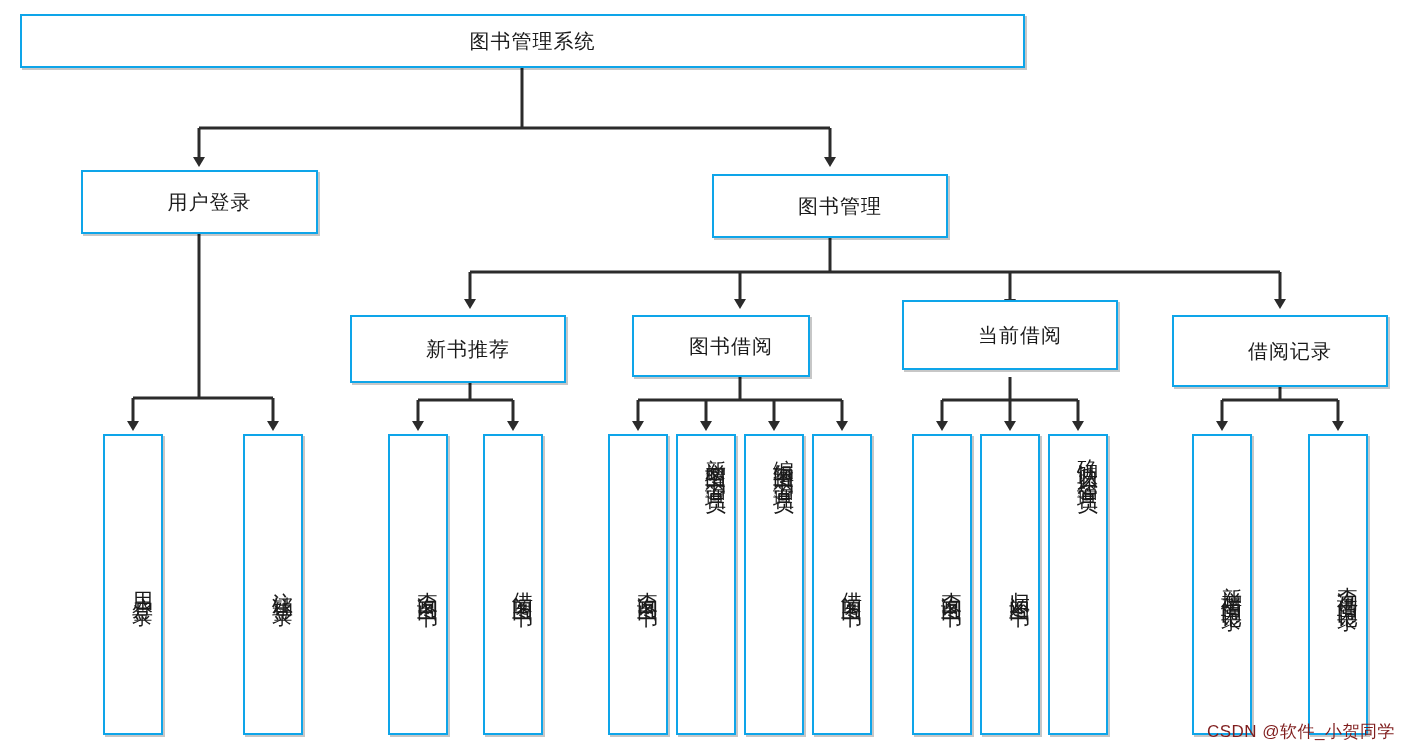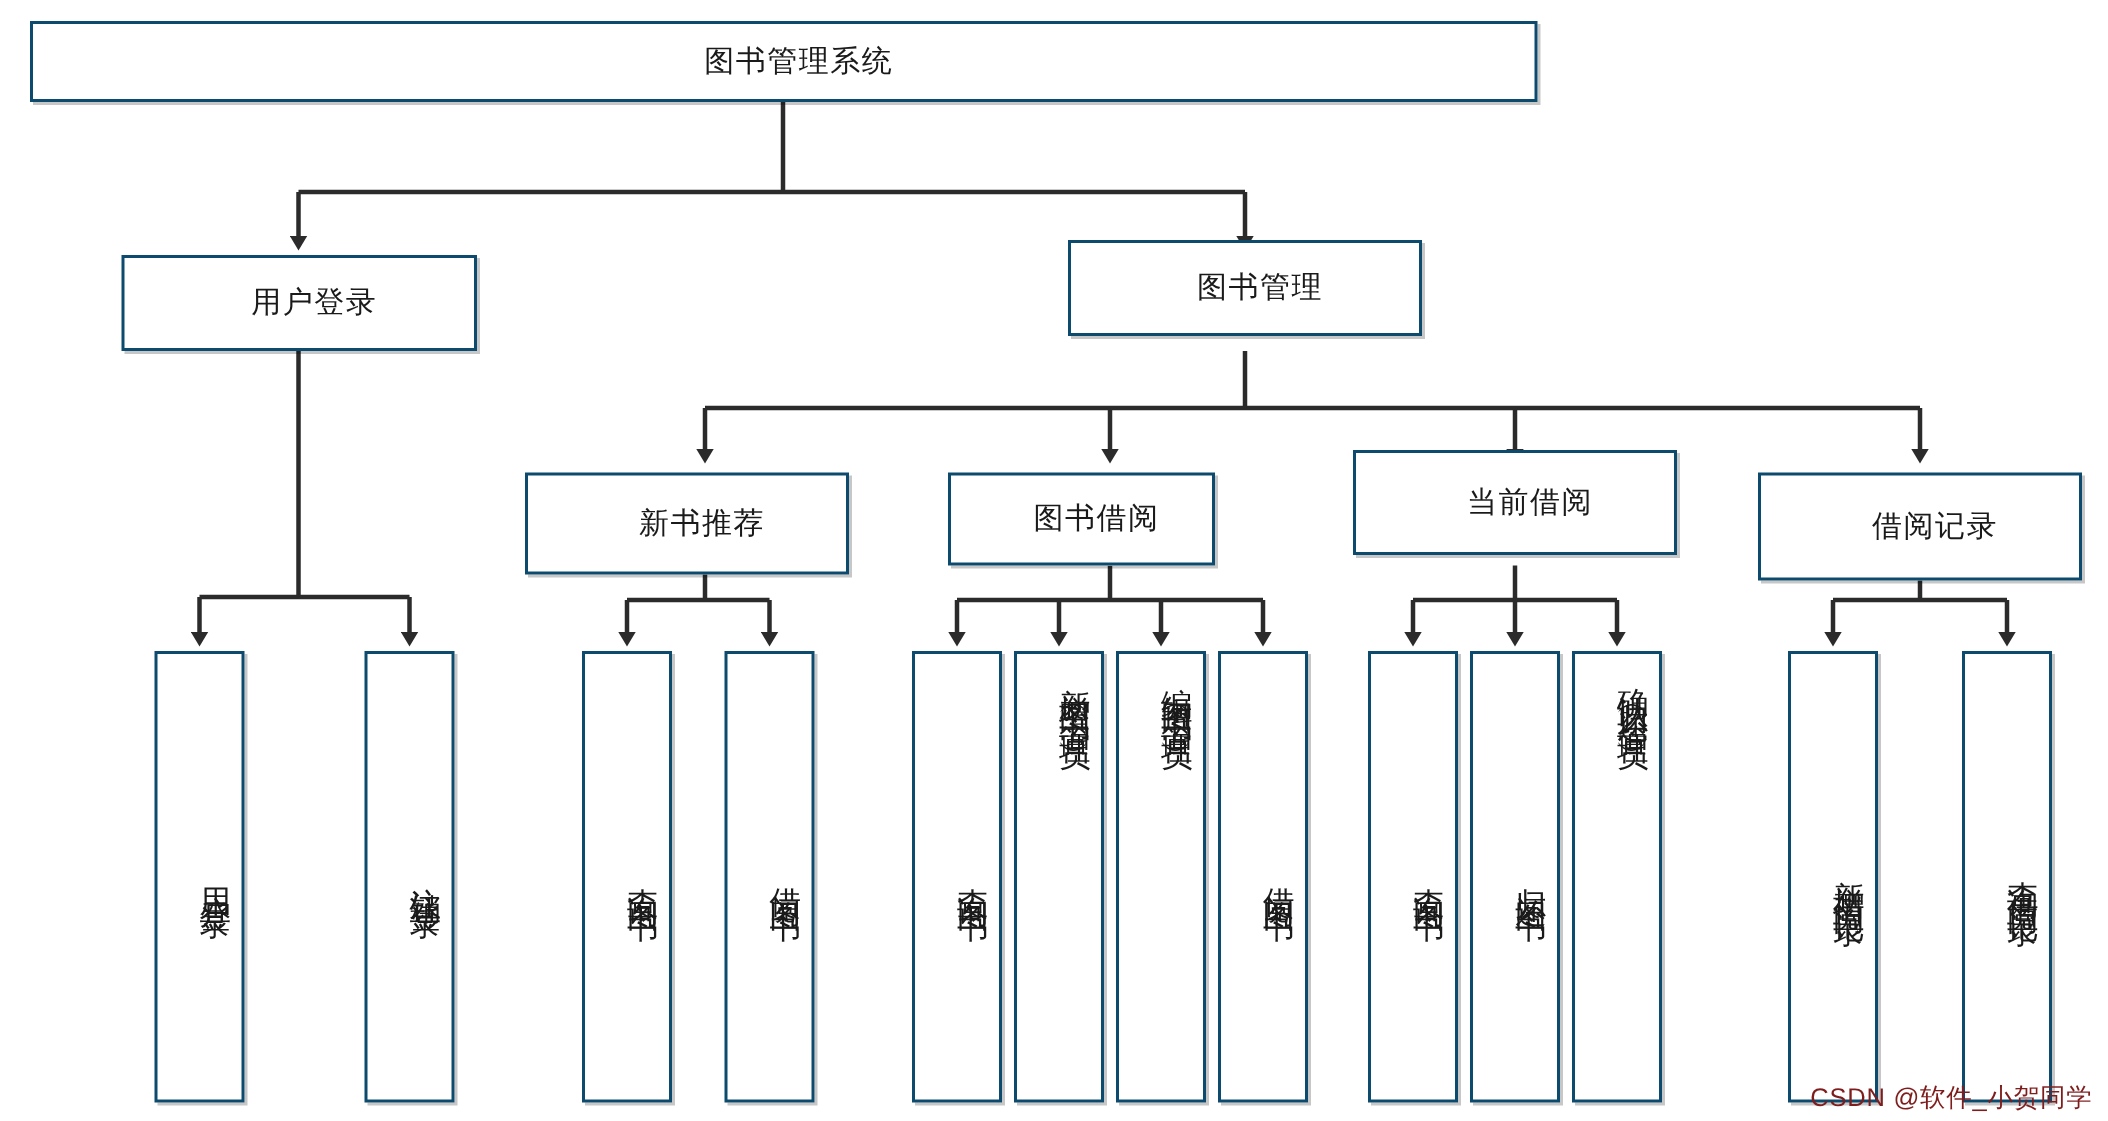--- a/index.html
+++ b/index.html
@@ -9,21 +9,21 @@
     font-family:"Liberation Sans","DejaVu Sans",sans-serif;
     overflow:hidden;
   }
   #stage{position:relative;width:1405px;height:747px;}
   #wires{position:absolute;left:0;top:0;width:1405px;height:747px;}
 
   .node{
     position:absolute;
     box-sizing:border-box;
     background:#ffffff;
-    border:2px solid #0c4a6e;
+    border:2px solid #0ea5e9;
     box-shadow:2px 2px 0 rgba(0,0,0,0.22);
     display:flex;
     align-items:center;
     justify-content:center;
     color:#1a1a1a;
     padding-left:20px;
   }
   .node .label{
     font-size:20px;
     line-height:1.15;
@@ -118,21 +118,21 @@
   </svg>
 
   <div class="node" style="left:20px;top:14px;width:1005px;height:54px;">
     <span class="label">图书管理系统</span>
   </div>
 
   <div class="node" style="left:81px;top:170px;width:237px;height:64px;">
     <span class="label">用户登录</span>
   </div>
 
-  <div class="node" style="left:712px;top:160px;width:236px;height:64px;font-family:Liberation Serif, serif;">
+  <div class="node" style="left:712px;top:174px;width:236px;height:64px;font-family:Liberation Serif, serif;">
     <span class="label">图书管理</span>
   </div>
 
   <div class="node" style="left:350px;top:315px;width:216px;height:68px;align-items:center;">
     <span class="label">新书推荐</span>
   </div>
 
   <div class="node" style="left:632px;top:315px;width:178px;height:62px;">
     <span class="label">图书借阅</span>
   </div>

